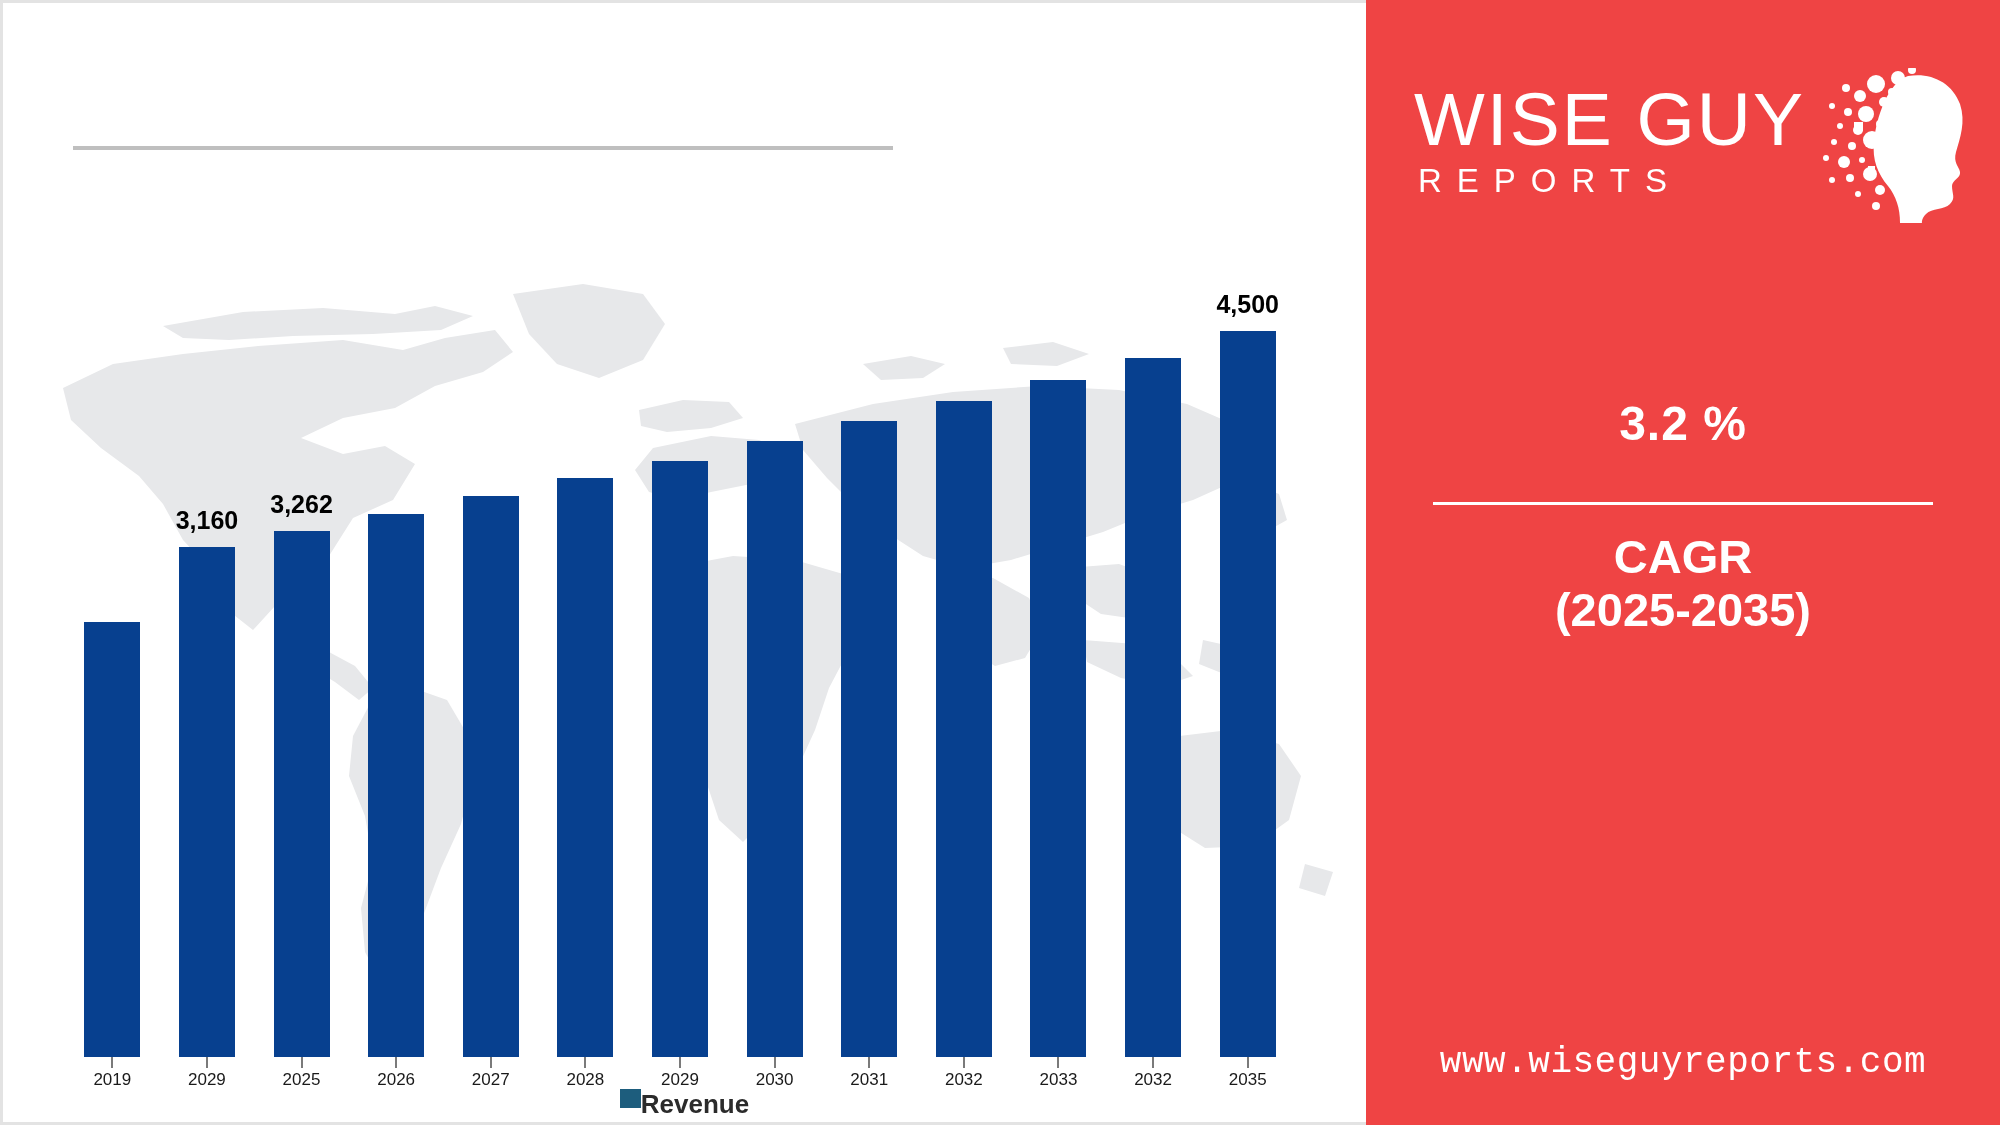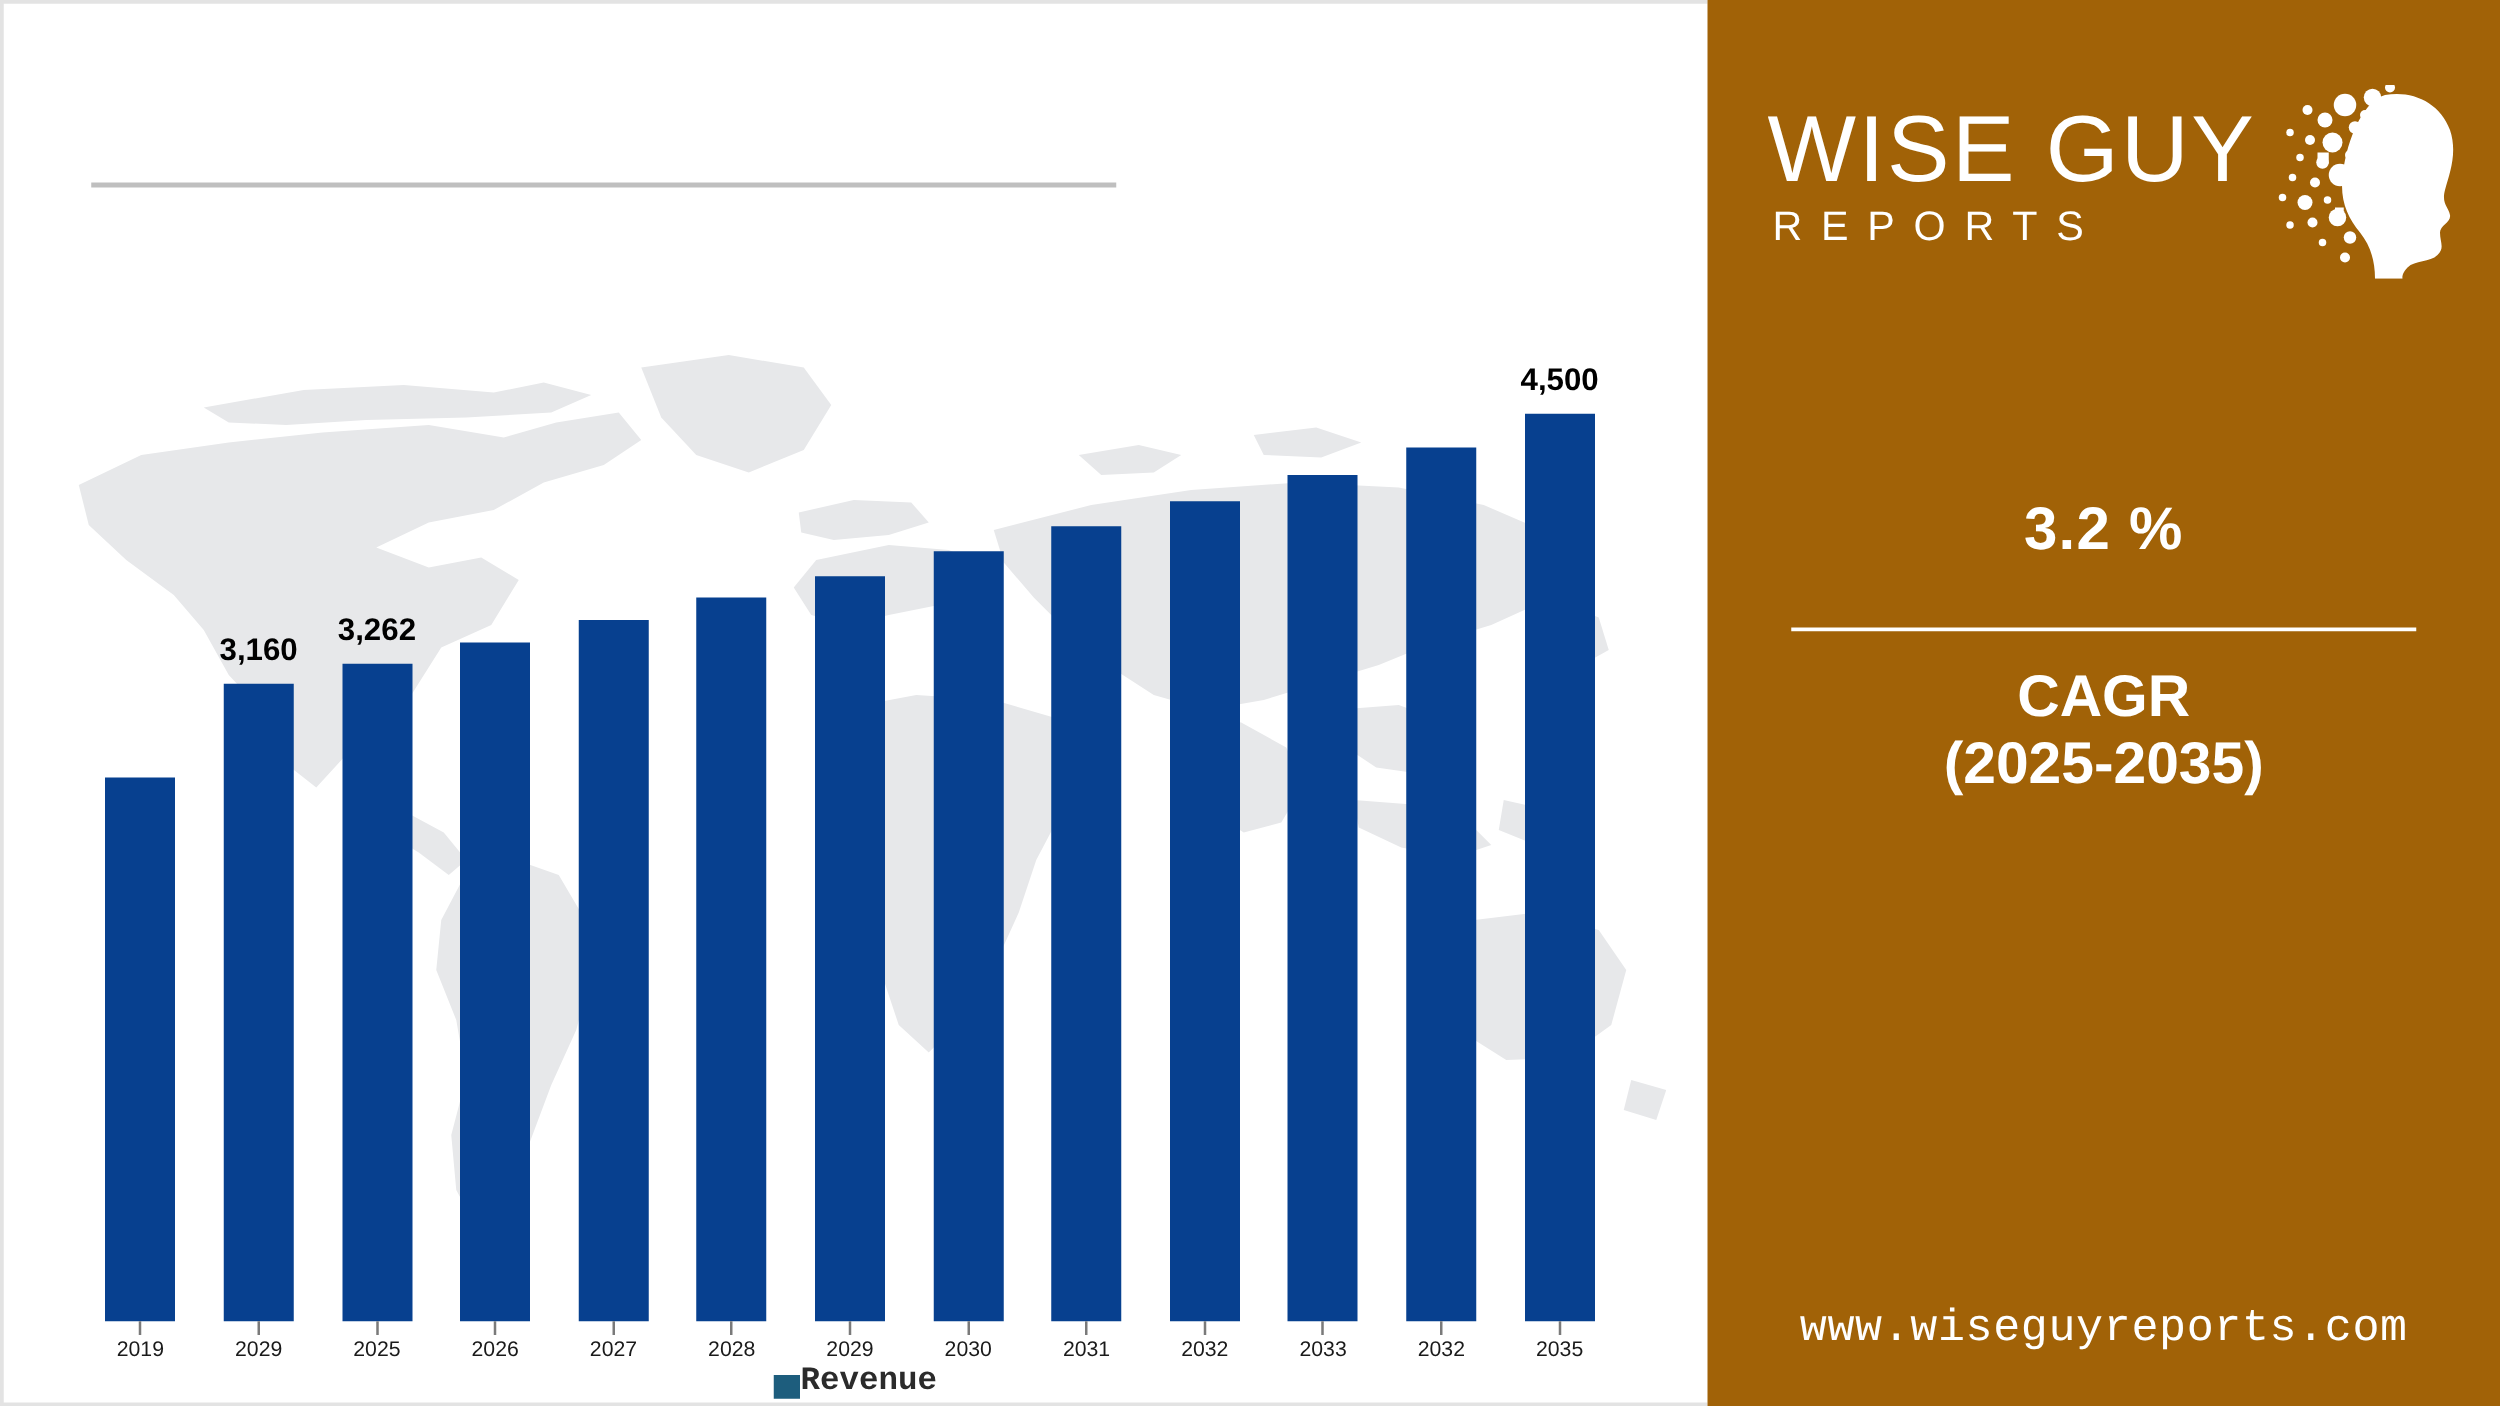--- a/index.html
+++ b/index.html
@@ -110,22 +110,21 @@
     white-space: nowrap;
   }
 
   
   #legend {
     position: absolute;
     left: 0; right: 0;
     top: 1086px;
     display: flex;
     justify-content: center;
-    align-items: flex-end;
-    font-family: Liberation Mono, monospace;
+    align-items: flex-start;
   }
   #legend-swatch {
     width: 21px; height: 19px;
     background: #1d5d7d;
   }
   #legend-label {
     font-size: 26px;
     font-weight: 600;
     color: #2b2b2b;
   }
@@ -327,21 +326,21 @@
         <div class="tick-mark" style="left: 1181.69px;"></div>
         <div class="tick-label" style="left: 1182.69px;">2035</div>
       </div>
 
     <div id="legend">
       <span id="legend-swatch" style="background: rgb(29, 93, 125);"></span>
       <span id="legend-label">Revenue</span>
     </div>
   </div>
 
-  <div id="brand-panel" style="background: #a16207;">
+  <div id="brand-panel" style="background: #ef4444;">
 
     <div id="logo">
       <div id="logo-wordmark">WISE GUY</div>
       <div id="logo-subword">REPORTS</div>
       <div id="logo-head">
         <svg viewBox="0 0 190 155" xmlns="http://www.w3.org/2000/svg" aria-hidden="true">
           <g fill="#ffffff">
 
             <path d="M128 8 C150 4 172 14 180 36 C186 54 180 70 176 84 C173 95 179 98 180 104
                      C181 110 172 112 172 118 C172 126 176 130 170 136 C164 142 152 140 146 146

